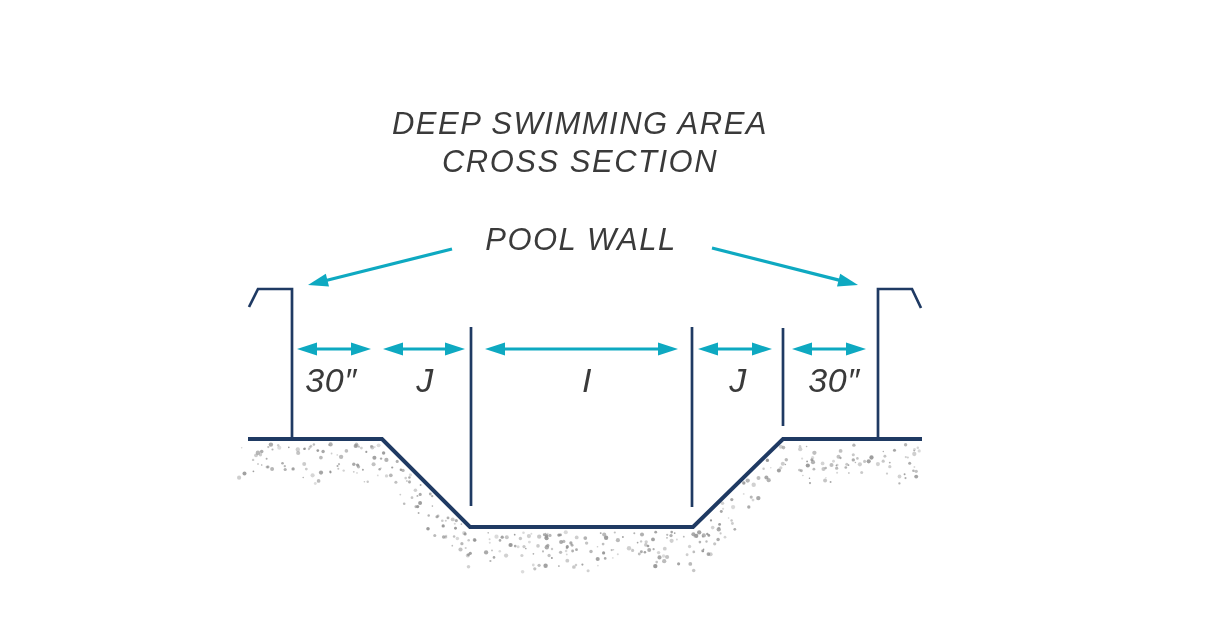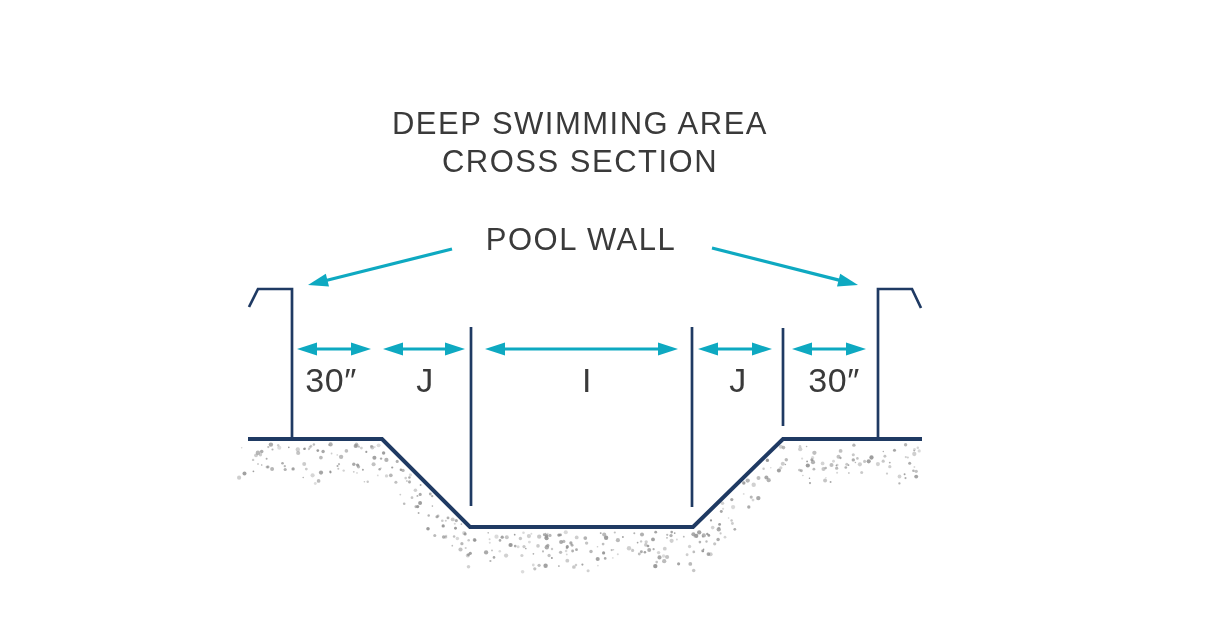--- a/index.html
+++ b/index.html
@@ -9,20 +9,21 @@
     --stipple:#8f8f8f;
     --bg:#ffffff;
   }
   html,body{margin:0;padding:0;background:var(--bg);}
   .canvas{
     position:relative;
     width:1224px;height:625px;
     background:var(--bg);
     overflow:hidden;
     font-family:"Liberation Sans", sans-serif;
+    font-style:italic;
   }
   svg{display:block;}
   .title-text{
     fill:var(--ink);
     font-family:"Liberation Sans", sans-serif;
     font-weight:300;
     font-size:31px;
     letter-spacing:1.5px;
   }
   .callout-text{

